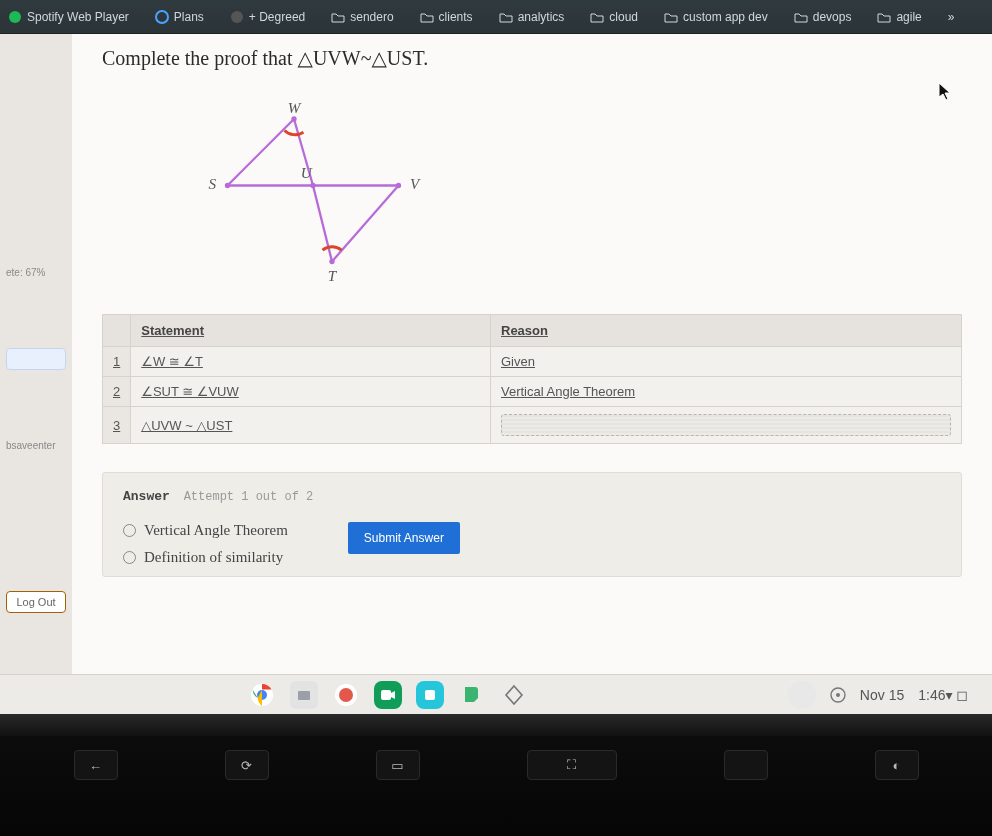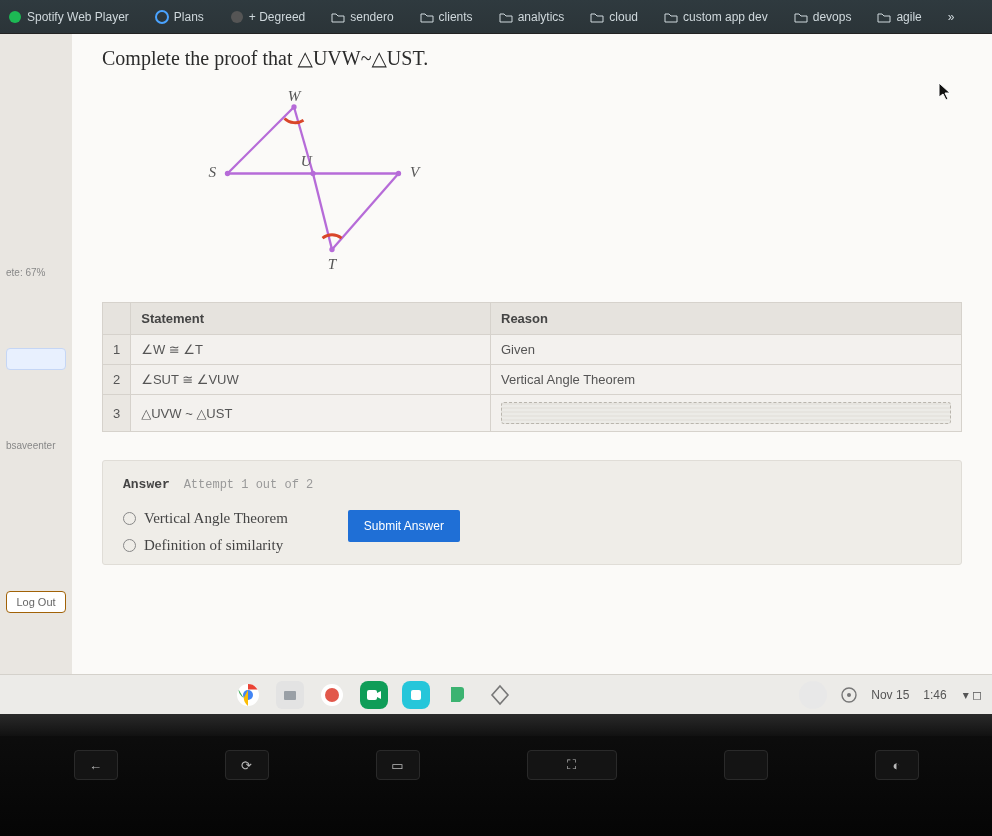--- a/index.html
+++ b/index.html
@@ -10,39 +10,39 @@
   .bookmark-bar .bm { display:flex; align-items:center; gap:5px; white-space:nowrap; cursor:pointer; }
   .bm svg { flex:none; }
   .divider { width:1px; height:18px; background:#556; }
   
   .screen { flex:none; height:680px; background:#e9e6e1; display:flex; position:relative; }
   .left-rail { width:72px; flex:none; display:flex; flex-direction:column; align-items:stretch; padding:8px 6px; font-family: Arial, sans-serif; font-size:11px; color:#555; gap:70px; }
   .left-rail .pill { background:#fff; border-radius:4px; padding:4px 4px; text-align:center; color:#666; font-size:11px; border:1px solid #a16207; }
   .left-rail .pill.blue { background:#e8f0fe; border-color:#c5d6f5; color:#777}
   .left-rail .small { font-size:10px; color:#888; }
   .content { flex:1; background:#fbfaf8; padding:12px 30px 0 30px; overflow:hidden; display:flex; flex-direction:column; }
-  .prompt { font-family: Georgia, serif; font-size:20px; color:#2b2b2b; margin-bottom:8px; }
+  .prompt { font-family: Georgia, serif; font-size:20px; color:#2b2b2b; margin-bottom:20px; }
   .figure-wrap { display:flex; justify-content:flex-start; padding-left:100px; margin:10px 0 24px 0; }
   svg.diagram { overflow:visible; }
   .diagram text { font-family: Georgia, serif; font-size:16px; font-style:italic; fill:#555; }
-  .proof-table { width:100%; border-collapse:collapse; font-family: Arial, sans-serif; font-size:13px; color:#555; background:#8b5cf6; }
+  .proof-table { width:100%; border-collapse:collapse; font-family: Arial, sans-serif; font-size:13px; color:#555; background:#8b5cf6;text-decoration:underline; }
   .proof-table th { text-align:left; padding:8px 10px; background:#e6e3de; font-weight:bold; border:1px solid #d6d2cc; color:#444; }
   .proof-table td { padding:7px 10px; border:1px solid #d6d2cc; background:#f3f1ee; }
   .proof-table td.num { width:28px; text-align:center; background:#eae7e2; }
   .dropzone { border:1px dashed #b9b5ad; background: repeating-linear-gradient(0deg,#ecebe7,#ecebe7 2px,#e6e4df 2px,#e6e4df 4px); height:22px; border-radius:3px; }
   .answer-panel { margin-top:28px; background:#efede8; border:1px solid #e0ddd7; border-radius:3px; padding:16px 20px 10px 20px; }
   .answer-head { font-family: Liberation Mono, monospace; font-size:13px; color:#444; margin-bottom:18px; }
   .answer-head .sub { color:#999; font-weight:normal; margin-left:6px; font-size:12px; }
   .options { display:flex; gap:60px; align-items:flex-start; }
   .col { display:flex; flex-direction:column; gap:10px; font-family: Georgia, serif; font-size:15px; color:#444; }
   .opt { display:flex; align-items:center; gap:8px; cursor:pointer; }
   .radio { width:13px; height:13px; border:1.5px solid #888; border-radius:50%; flex:none; }
   .submit { background:#1f6fd6; color:#fff; font-family: Arial, sans-serif; font-size:12px; padding:9px 16px; border:none; border-radius:2px; cursor:pointer; align-self:flex-start; }
   
-  .taskbar { position:absolute; bottom:0; left:0; right:0; height:40px; background:#ecebe8; border-top:1px solid #d4d1cb; display:flex; align-items:center; padding:0 10px; gap:14px; font-family: Arial, sans-serif; font-size:12px; color:#555; }
+  .taskbar { position:absolute; bottom:0; left:0; right:0; height:40px; background:#ecebe8; border-top:1px solid #d4d1cb; display:flex; align-items:center; padding:0 24px; gap:14px; font-family: Arial, sans-serif; font-size:14px; color:#555; }
   .taskbar .tray { margin-left:auto; display:flex; align-items:center; gap:14px; }
   .taskbar .circ { width:28px; height:28px; border-radius:50%; display:flex; align-items:center; justify-content:center; flex:none; }
   .taskbar .rrect { width:28px; height:28px; border-radius:6px; display:flex; align-items:center; justify-content:center; flex:none; }
   .cursor { position:absolute; width:14px; height:20px; pointer-events:none; }
   
   .chassis { height:122px; background: linear-gradient(#0e0e0e,#050505); display:flex; flex-direction:column; }
   .hinge { height:22px; background: linear-gradient(#2a2a2a,#111); }
   .keyboard { flex:1; display:flex; justify-content:space-around; align-items:flex-start; padding:14px 40px; gap:40px; }
   .key { width:44px; height:30px; background:#141414; border:1px solid #2a2a2a; border-radius:4px; display:flex; align-items:center; justify-content:center; color:#bababa; font-family: Arial; font-size:13px; }
   .key.wide { width:90px; }
@@ -273,21 +273,21 @@
           </svg>
       </div>
 
       <div class="tray">
         <div class="circ" style="background:#e8e8e8"></div>
         <svg width="16" height="16">
             <circle cx="8" cy="8" r="7" fill="none" stroke="#777" stroke-width="1.4"></circle>
             <circle cx="8" cy="8" r="2" fill="#777"></circle>
           </svg>
         <span>Nov 15</span>
-        <span style="display:flex;align-items:center;gap:16px">
+        <span style="display:flex;align-items:center;gap:0">
           <span>1:46</span>
           <span>▾ ◻</span>
         </span>
       </div>
     </div>
 
   </div>
 
   <div class="chassis">
     <div class="hinge"></div>

